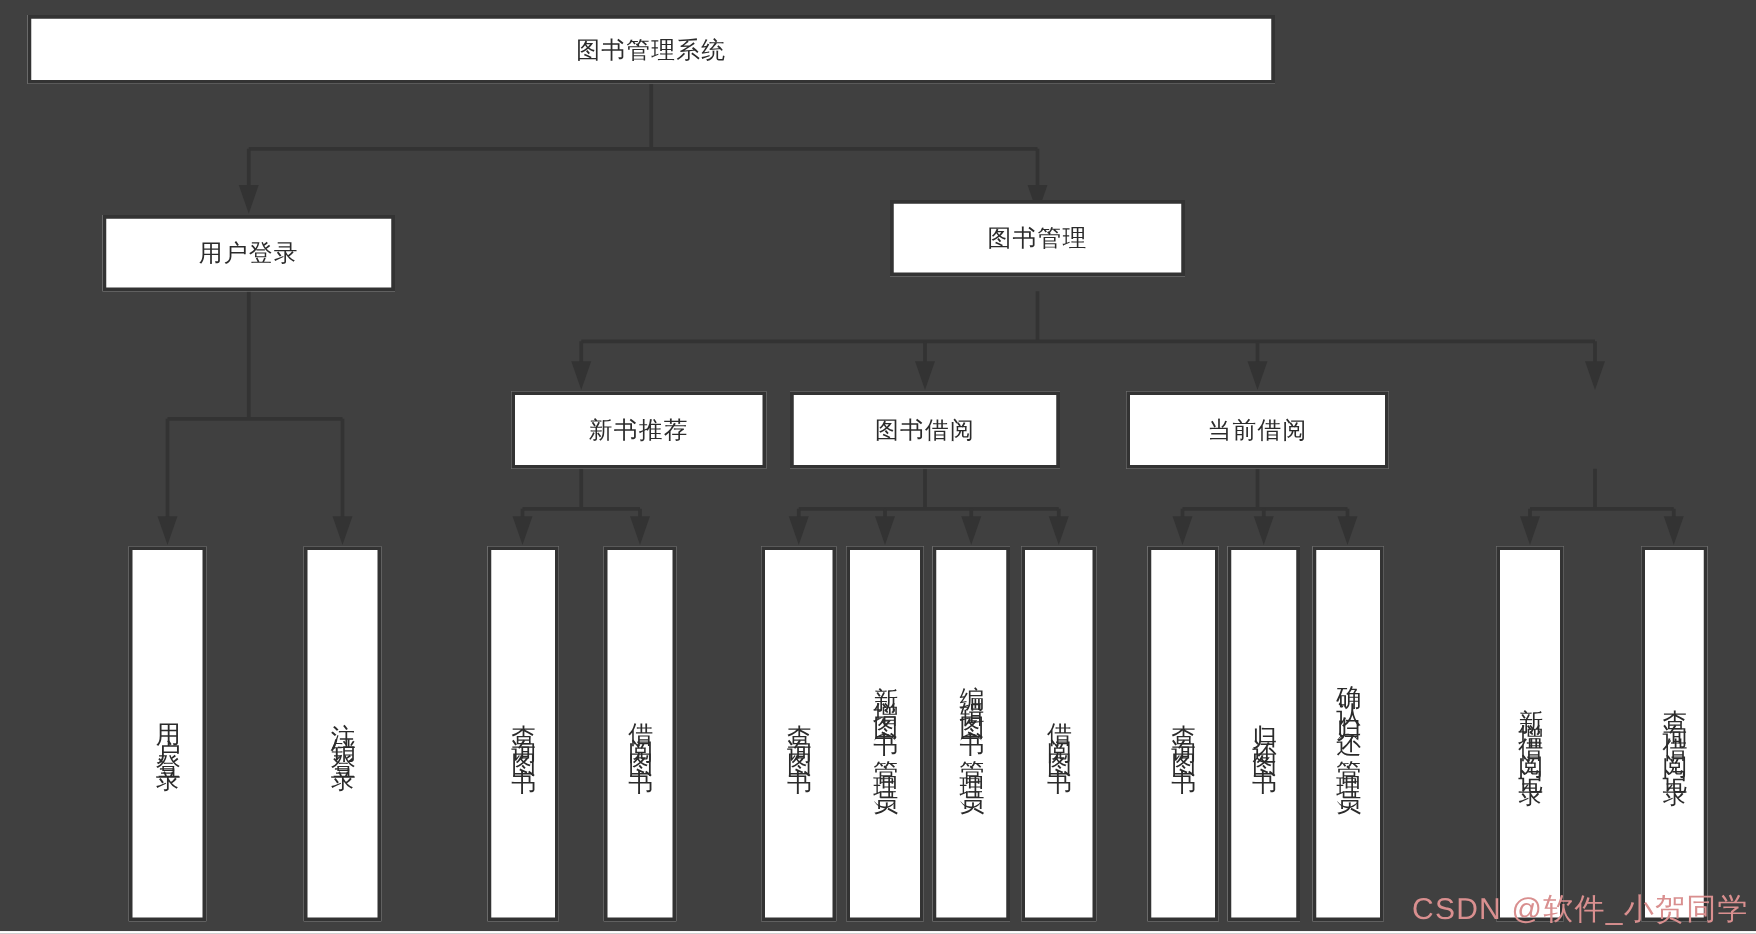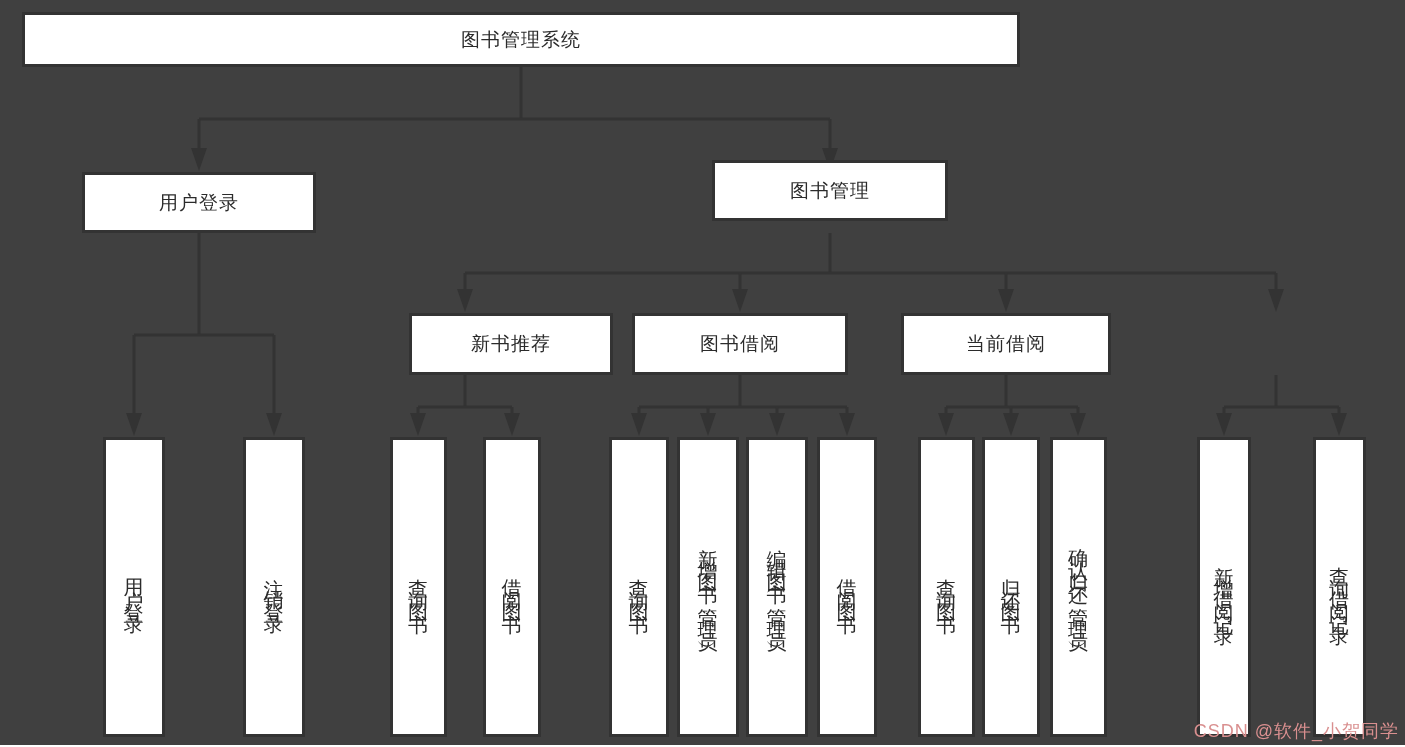--- a/index.html
+++ b/index.html
@@ -59,21 +59,21 @@
   #l-borrow-book-2{left:817px;top:437px;width:60px;height:300px;}
   #l-query-book-3{left:918px;top:437px;width:57px;height:300px;}
   #l-return-book{left:982px;top:437px;width:58px;height:300px;}
   #l-confirm-return{left:1050px;top:437px;width:57px;height:300px;}
   #l-add-record{left:1197px;top:437px;width:54px;height:300px;}
   #l-query-record{left:1313px;top:437px;width:53px;height:300px;}
   .watermark{
     position:absolute;
     right:6px;
     bottom:2px;
-    font-size:18px;
+    font-size:24px;
     color:#d98f8f;
     letter-spacing:1px;
     z-index:3;
   }
 </style>
 </head>
 <body>
 
 <div id="canvas">
 

